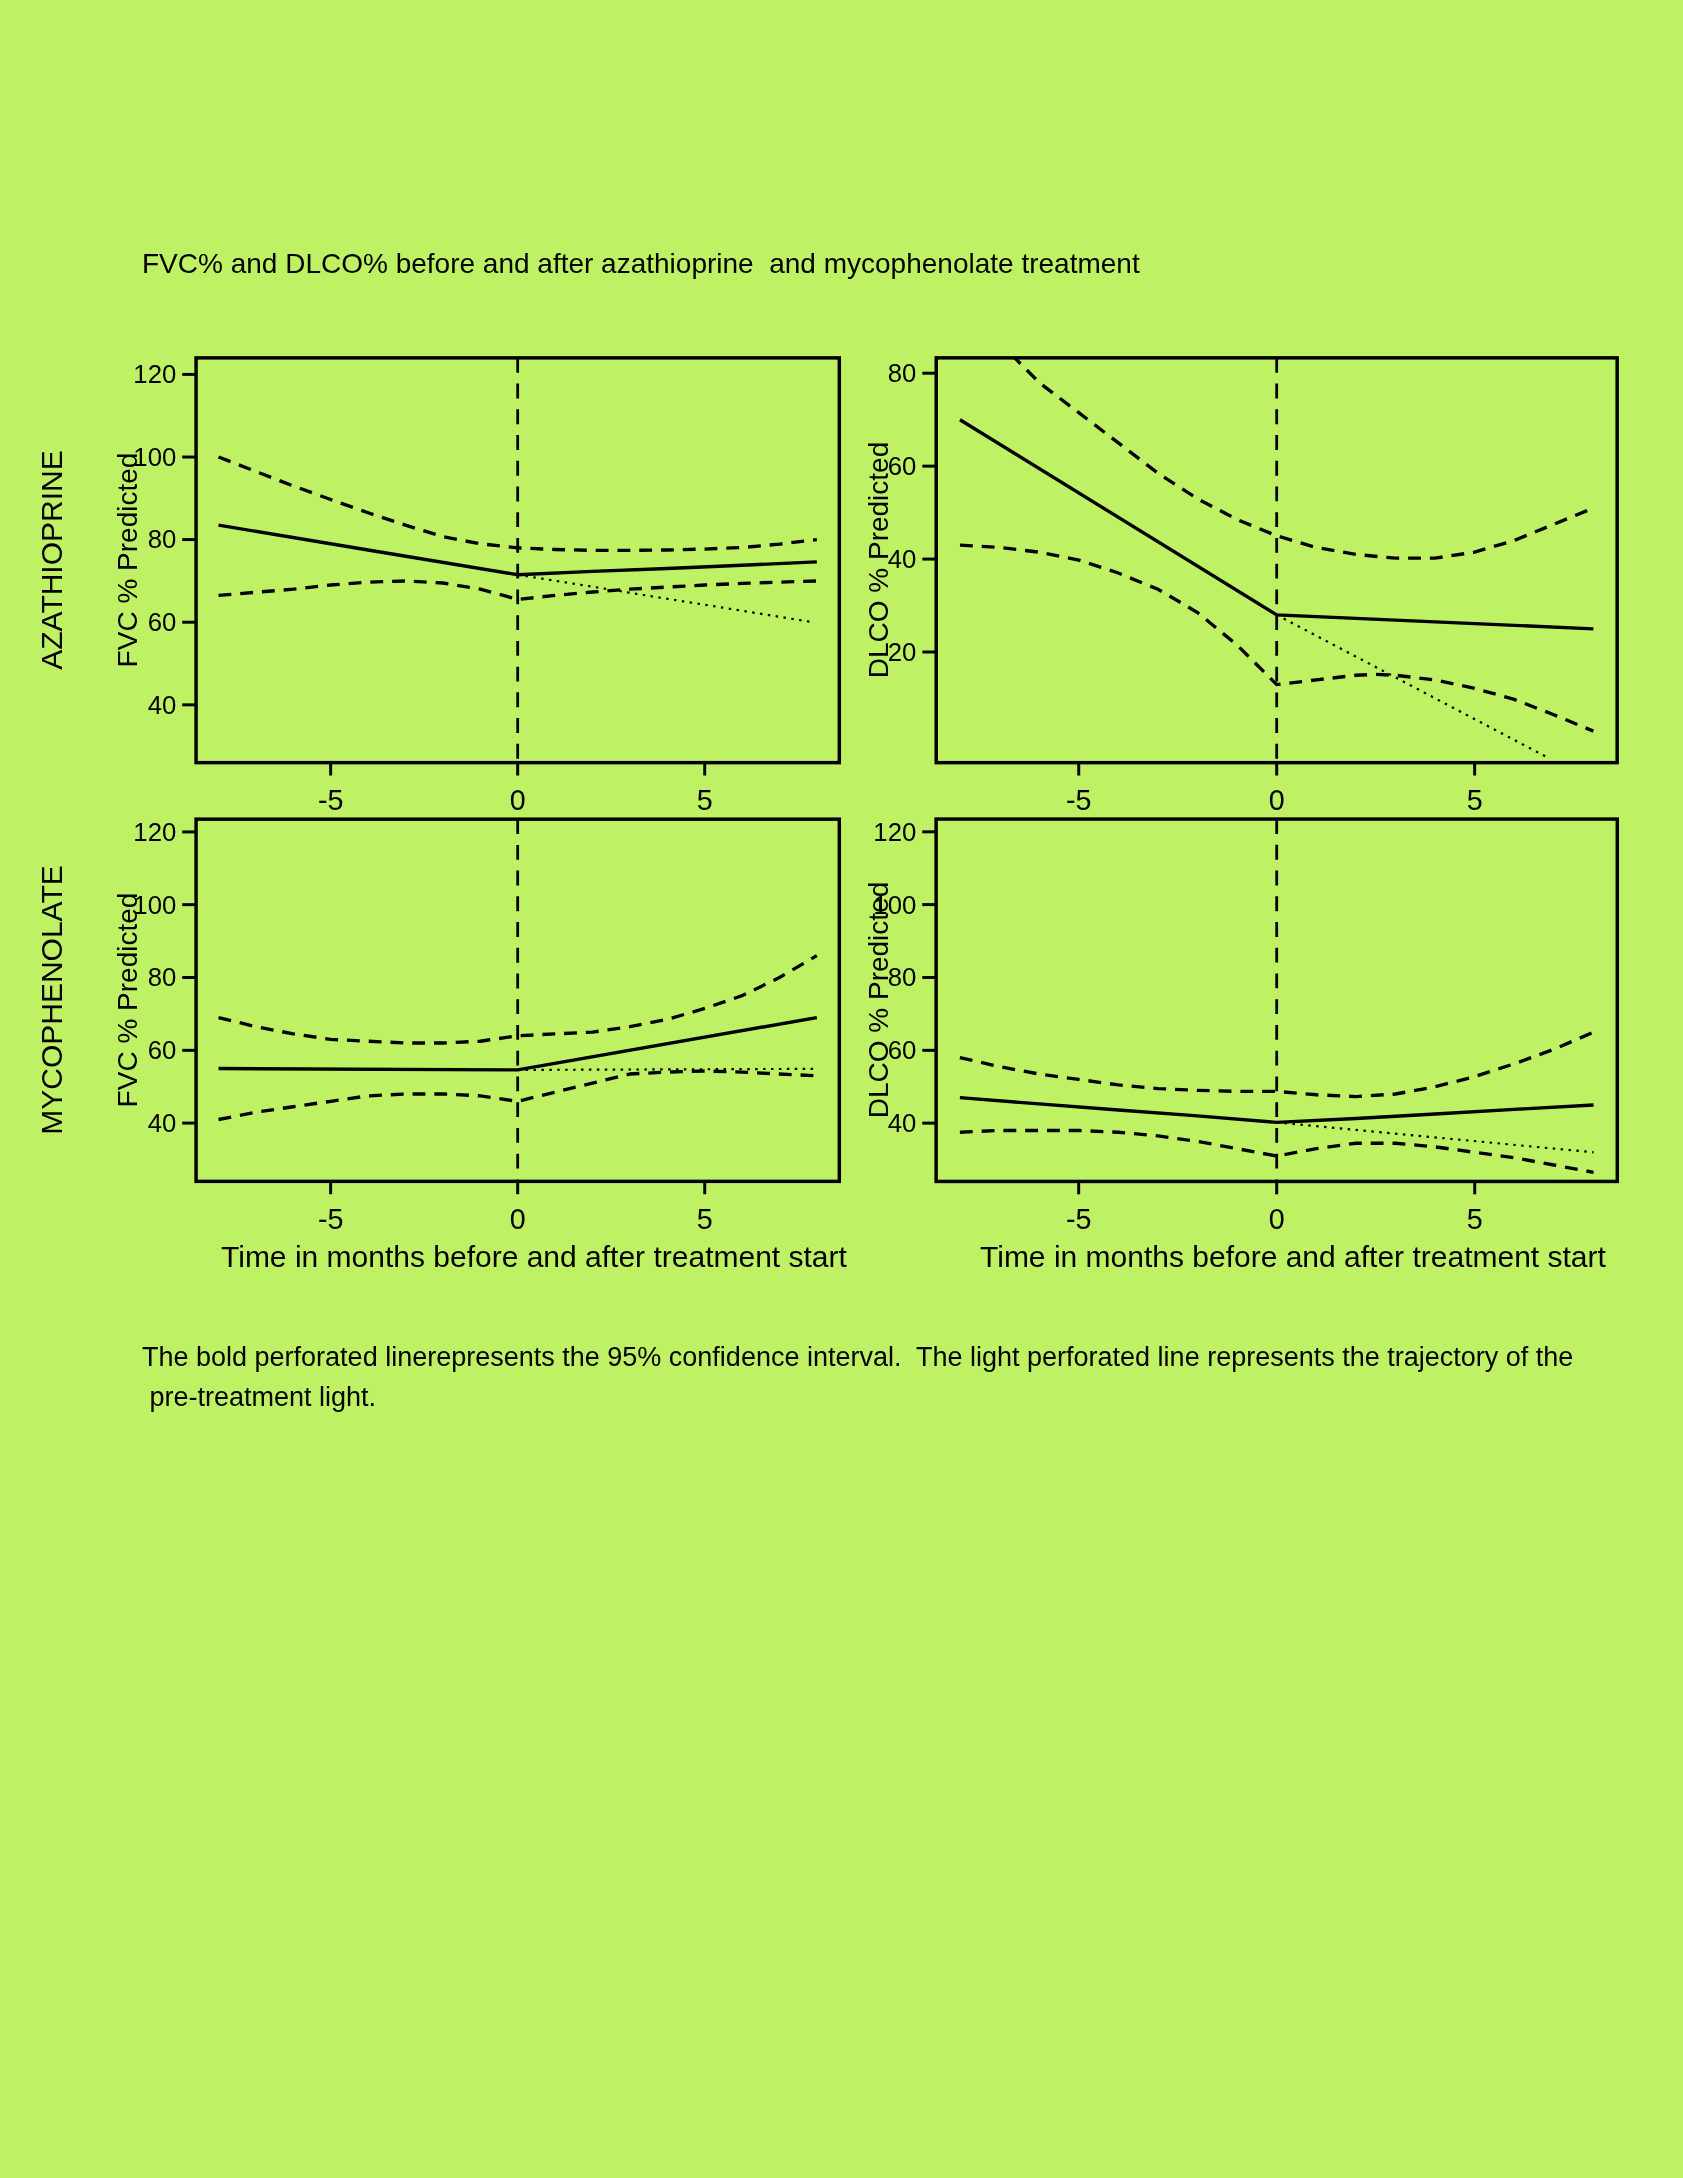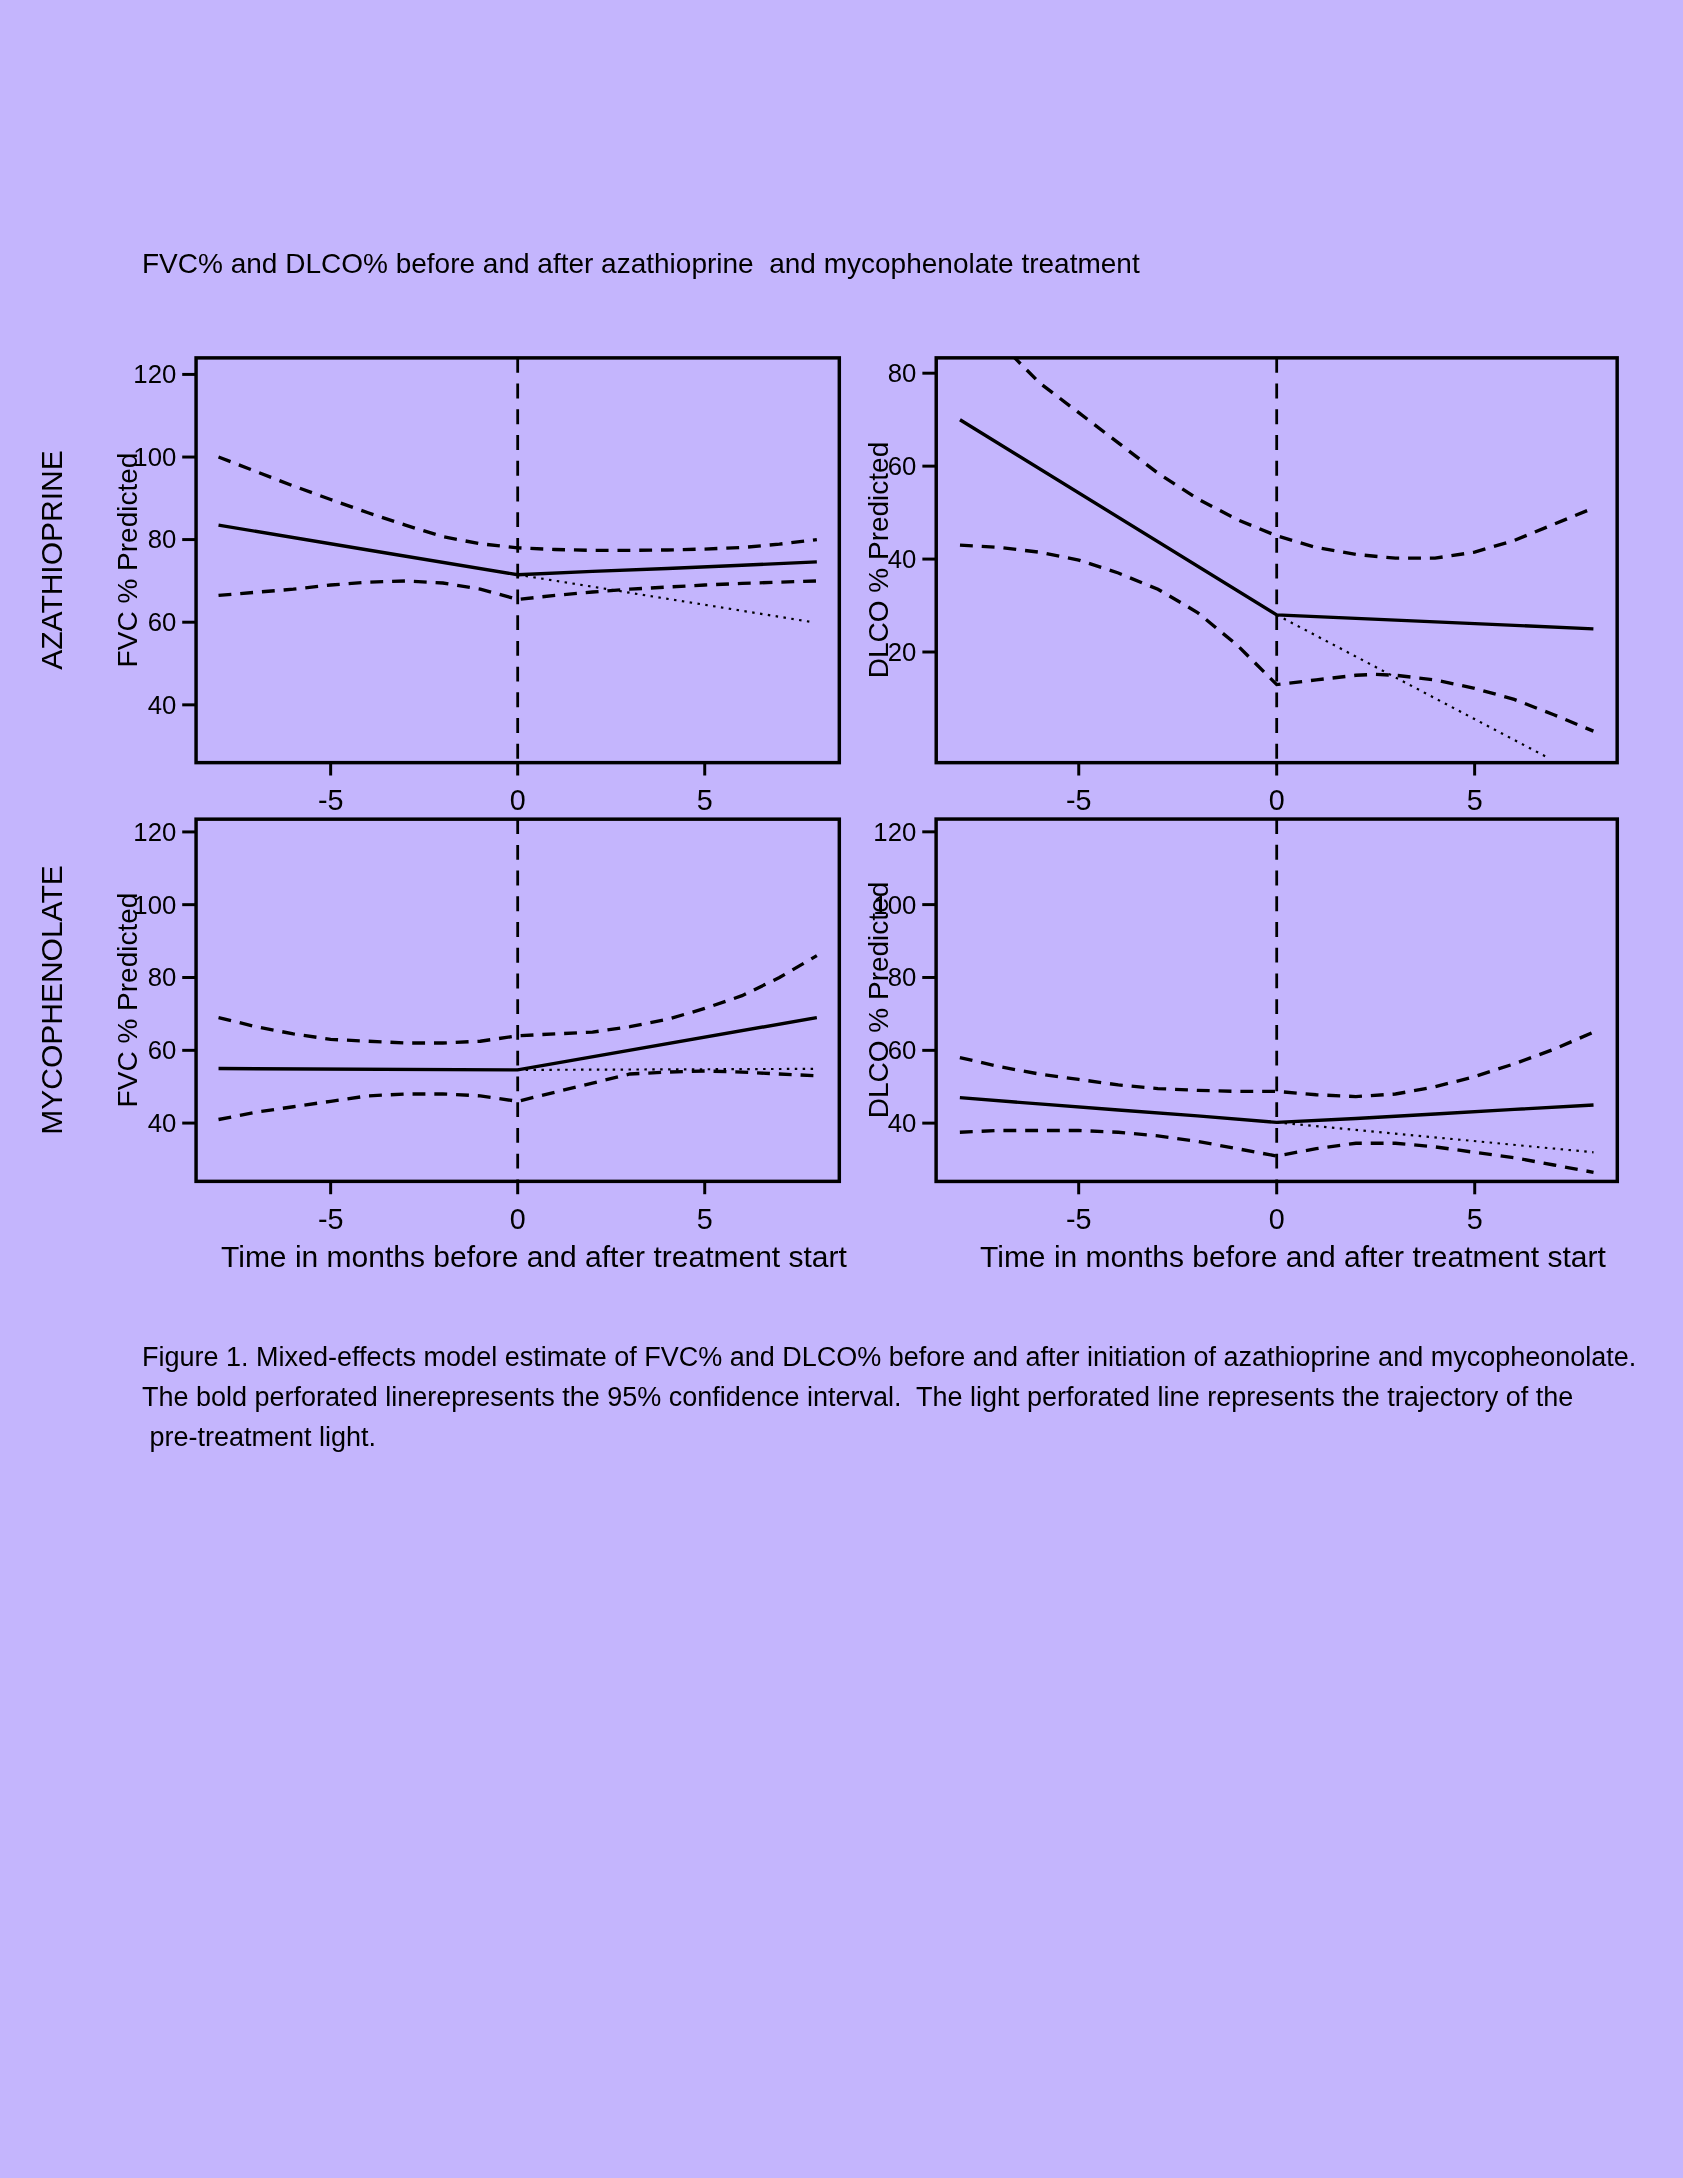--- a/index.html
+++ b/index.html
@@ -1,16 +1,16 @@
 <!DOCTYPE html>
 <html><head>
 <meta charset="utf-8">
 <style>
   html,body{margin:0;padding:0;background:#ffffff;}
-  .page{position:relative;width:1683px;height:2178px;background:#c4b5fd;overflow:hidden;
+  .page{position:relative;width:1683px;height:2178px;background:#bef264;overflow:hidden;
         font-family:"Liberation Sans", sans-serif;color:#000;}
   .title{position:absolute;left:142px;top:248px;font-size:28px;white-space:pre;}
   .chart{position:absolute;}
   .rot{position:absolute;width:396px;height:40px;text-align:center;
        transform:rotate(-90deg);white-space:nowrap;}
   .row-label{font-size:30px;}
   .y-label{font-size:28px;}
   .x-title{position:absolute;width:594px;text-align:center;font-size:30px;white-space:nowrap;}
   .caption{position:absolute;left:142px;top:1337px;width:1505px;font-size:27px;line-height:40px;}
   .caption div{white-space:pre-wrap;}
@@ -151,19 +151,18 @@
           <polyline points="114.0,330.3 154.0,328.5 194.0,328.5 234.0,328.5 274.0,330.3 314.0,334.0 354.0,339.5 394.0,346.9 434.0,354.3 474.0,346.9 514.0,341.4 554.0,341.4 594.0,345.1 634.0,350.6 674.0,356.1 714.0,363.4 754.0,370.8" stroke-width="3.4" stroke-dasharray="13 9"></polyline>
           <polyline points="434.0,320.4 754.0,350.6" stroke-width="2.2" stroke-dasharray="2.5 5.5"></polyline>
         </g>
         <rect x="90" y="14" width="688" height="366" fill="none" stroke="#000" stroke-width="3.5"></rect>
       </svg></div>
 
   <div class="x-title" style="left:221px;top:1240px;">Time in months before and after treatment start</div>
   <div class="x-title" style="left:980px;top:1240px;">Time in months before and after treatment start</div>
 
   <div class="caption">
-    <div>Figure 1. Mixed-effects model estimate of FVC% and DLCO% before and after initiation of azathioprine and mycopheonolate.</div>
     <div>The bold perforated linerepresents the 95% confidence interval.  The light perforated line represents the trajectory of the</div>
     <div> pre-treatment light.</div>
   </div>
 
 </div>
 
 
 </body></html>

